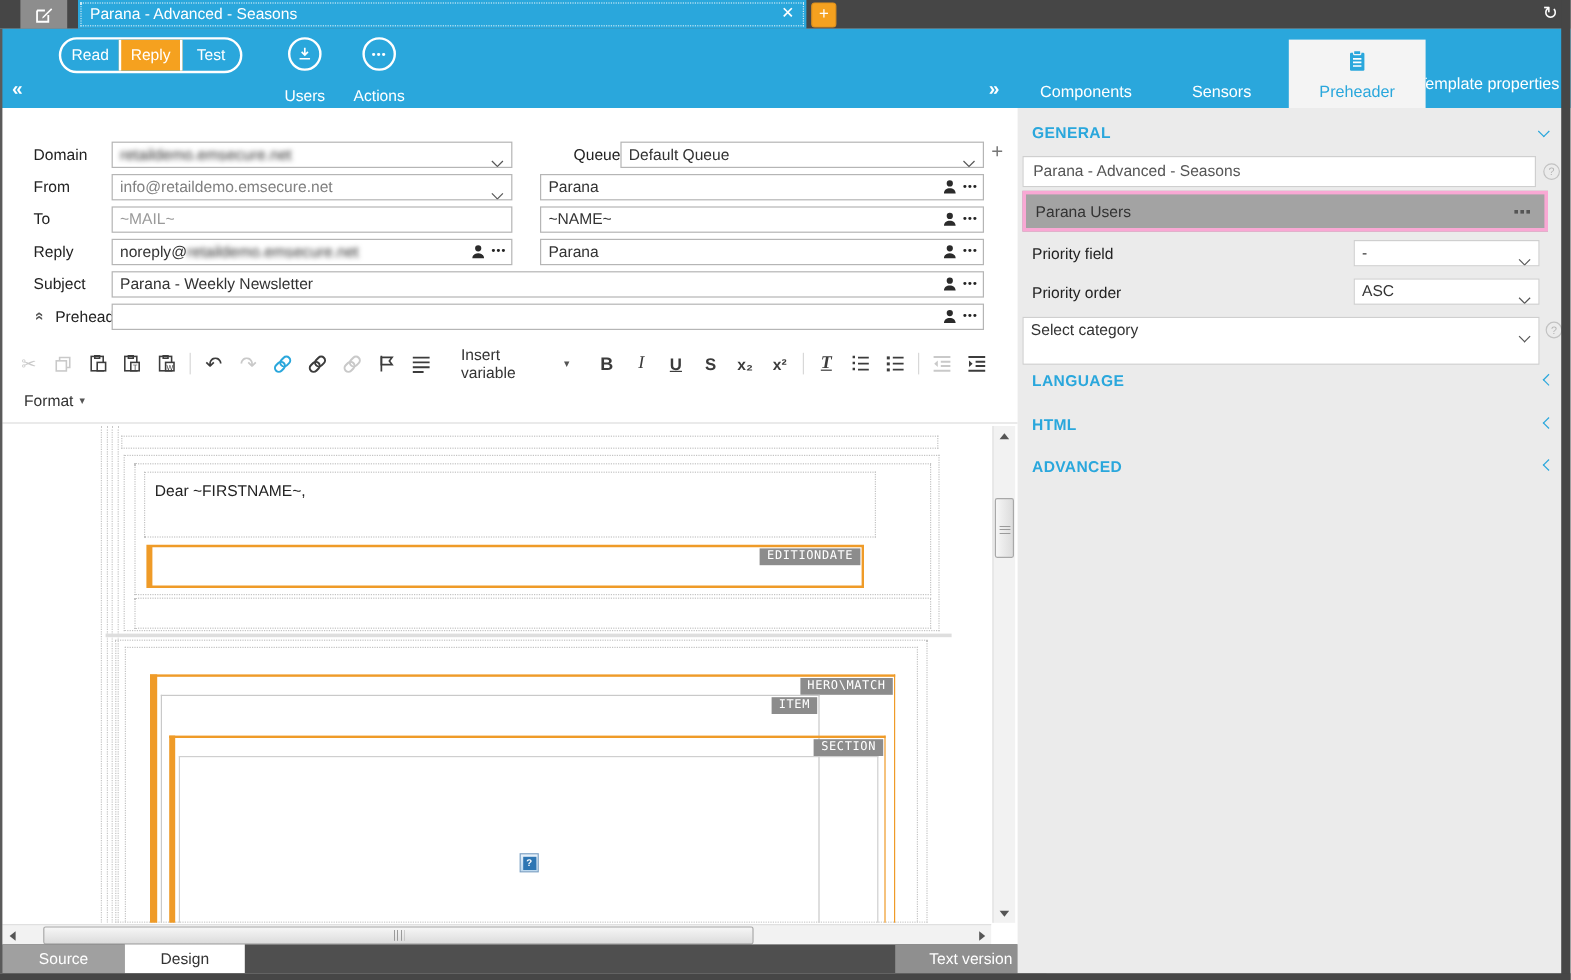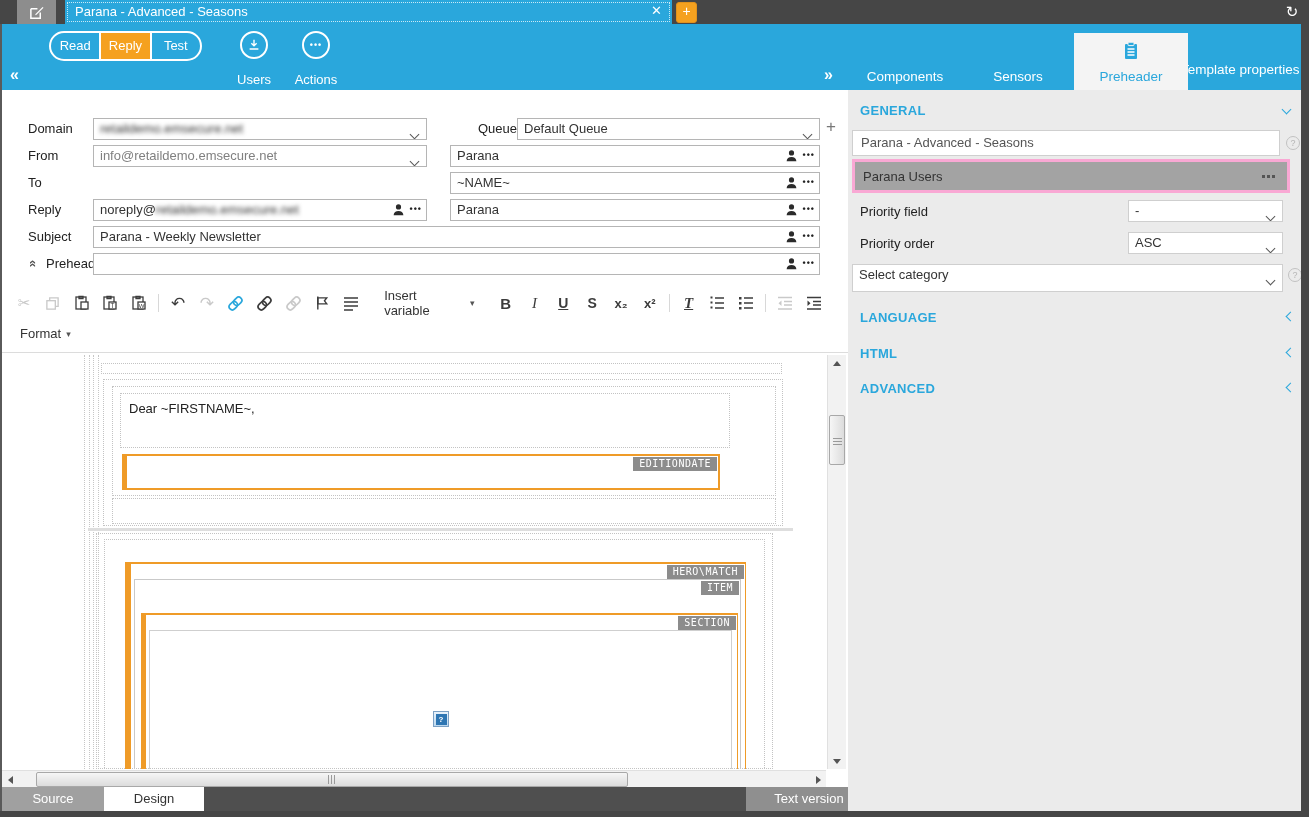--- a/index.html
+++ b/index.html
@@ -169,20 +169,23 @@
     <span>Parana</span>
     <span class="ficons">
         <svg class="person" viewBox="0 0 16 16">
           <path d="M8 8a3.2 3.2 0 1 0 0-6.4A3.2 3.2 0 0 0 8 8zm-6 7c0-3.3 2.7-5.2 6-5.2s6 1.9 6 5.2z"></path>
         </svg>
         <span class="dots3">•••</span>
       </span>
   </div>
 
   <span class="abs flbl" style="left:28px;top:175px">To</span>
+  <div class="abs inpt" style="left:93px;top:172px;width:334px;height:22px">
+    <span class="ph">~MAIL~</span>
+  </div>
   <div class="abs inpt" style="left:450px;top:172px;width:370px;height:22px">
     <span>~NAME~</span>
     <span class="ficons">
         <svg class="person" viewBox="0 0 16 16">
           <path d="M8 8a3.2 3.2 0 1 0 0-6.4A3.2 3.2 0 0 0 8 8zm-6 7c0-3.3 2.7-5.2 6-5.2s6 1.9 6 5.2z"></path>
         </svg>
         <span class="dots3">•••</span>
       </span>
   </div>
 
@@ -361,21 +364,21 @@
       </div>
       <div class="abs dbox" style="left:8px;top:118px;width:664px;height:26px"></div>
     </div>
 
     <div class="abs" style="left:86px;top:173px;width:705px;height:3px;background:#dedede"></div>
 
     <div class="abs dbox" style="left:94px;top:178px;width:677px;height:236px">
       <div class="abs dbox" style="left:7px;top:5px;width:661px;height:231px"></div>
       <div class="abs" style="left:28px;top:28px;width:621px;height:208px;box-sizing:border-box;border-top:2px solid #ef9b28;border-left:6px solid #ef9b28;border-right:1px solid #ef9b28">
         <span class="tag">HERO\MATCH</span>
-        <div class="abs" style="left:3px;top:15px;width:607px;height:191px;box-sizing:border-box;border:1px solid #c9c9c9;border-bottom:none">
+        <div class="abs" style="left:3px;top:15px;width:549px;height:191px;box-sizing:border-box;border:1px solid #c9c9c9;border-bottom:none">
           <span class="tag">ITEM</span>
           <div class="abs" style="left:6px;top:33px;width:597px;height:158px;box-sizing:border-box;border-top:2px solid #ef9b28;border-left:5px solid #ef9b28;border-right:1px solid #ef9b28">
             <span class="tag">SECTION</span>
             <div class="abs" style="left:3px;top:15px;width:583px;height:143px;box-sizing:border-box;border:1px solid #cfcfcf;border-bottom:none">
               <div class="abs brokenimg" style="left:283px;top:80px">
                   <i>?</i>
                 </div>
             </div>
           </div>
         </div>
@@ -437,21 +440,21 @@
     <span>-</span>
     <span class="selcv"><i class="cv down"></i></span>
   </div>
 
   <span class="abs flbl" style="left:860px;top:236px">Priority order</span>
   <div class="abs sel" style="left:1128px;top:232px;width:155px;height:22px;border-color:#cfcfcf">
     <span>ASC</span>
     <span class="selcv"><i class="cv down"></i></span>
   </div>
 
-  <div class="abs sel" style="left:852px;top:264px;width:431px;height:28px;border-color:#cfcfcf">
+  <div class="abs sel" style="left:852px;top:264px;width:431px;height:40px;border-color:#cfcfcf">
     <span>Select category</span>
     <span class="selcv"><i class="cv down"></i></span>
   </div>
   <div class="abs qicon" style="left:1288px;top:268px">?</div>
 
   <span class="abs sechdr" style="left:860px;top:310px">LANGUAGE</span>
   <i class="abs cv left secchev" style="left:1287px;top:313px"></i>
 
   <span class="abs sechdr" style="left:860px;top:346px">HTML</span>
   <i class="abs cv left secchev" style="left:1287px;top:349px"></i>

